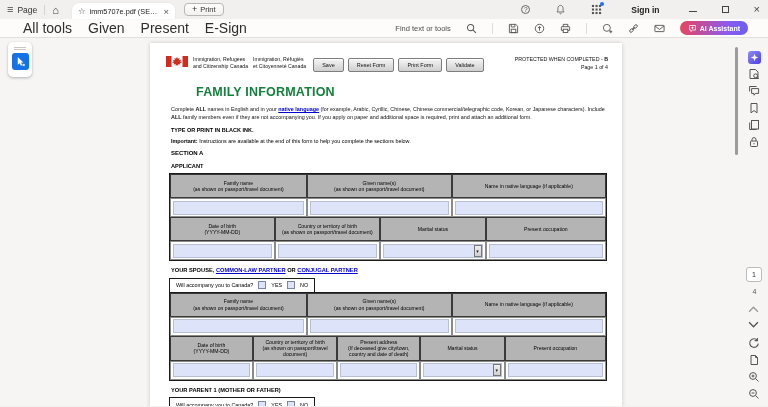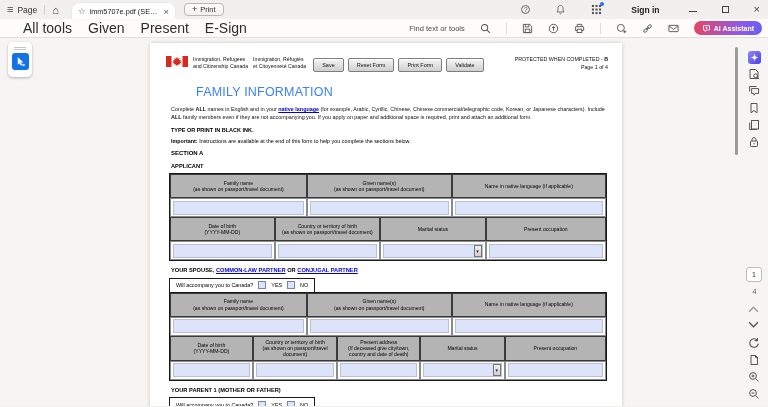--- a/index.html
+++ b/index.html
@@ -23,21 +23,21 @@
   .grid-wrap { position:relative; display:flex; }
   .grid-dot { position:absolute; right:-2px; top:-2px; width:4px; height:4px; border-radius:50%; background:#1a73ff; }
   .signin { font-size:8.5px; font-weight:bold; color:#222; margin:0 4px; }
   .win-min { width:8px; border-top:1.2px solid #444; margin-top:3px; }
   .win-rest { width:7px; height:7px; border:1.1px solid #444; }
   .win-close { font-size:11px; color:#444; line-height:1; }
 
   
   .toolbar { height:19px; background:#fdfcfb; border-bottom:1px solid #e2e0dd; display:flex; align-items:center; }
   .tools-left { display:flex; gap:16px; padding-left:23px; font-size:14px; color:#2e2e2e; }
-  .tools-right { margin-left:auto; display:flex; align-items:center; gap:15px; padding-right:6px; }
+  .tools-right { margin-left:auto; display:flex; align-items:center; gap:15px; padding-right:20px; }
   .find-lbl { font-size:7.5px; color:#4c4c4c; }
   .vdiv { width:1px; height:11px; background:#ddd; }
   .ai-pill { display:flex; align-items:center; gap:3px; height:14px; border-radius:8px; padding:0 8px; background:linear-gradient(95deg,#e8455f,#8a5bee 70%,#6a5ef0); color:#fff; font-size:7px; font-weight:bold; }
   .icon12 { width:12px; height:12px; display:block; }
   .icon11 { width:11px; height:11px; display:block; }
 
   
   .main { position:relative; height:368px; background:#f6f5f4; overflow:hidden; }
 
   .palette { position:absolute; left:8px; top:4px; width:24px; height:35px; background:#fff; border-radius:5px; box-shadow:0 1px 3px rgba(0,0,0,.28); display:flex; flex-direction:column; align-items:center; padding-top:3px; }
@@ -53,21 +53,21 @@
   .pagetotal { position:absolute; left:0; width:27px; text-align:center; font-size:7px; color:#555; }
 
   
   .page { position:absolute; left:150px; top:5px; width:472px; height:380px; background:#fff; box-shadow:0 0 4px rgba(0,0,0,.18); overflow:hidden; color:#000; }
   .doc-header { margin:13px 14px 0 16px; display:flex; align-items:flex-start; }
   .flag { width:22px; height:11px; flex:0 0 auto; }
   .dept { font-size:5.2px; line-height:1.25; margin-left:5px; color:#111; }
   .hdr-btns { display:flex; gap:4px; margin-left:7px; margin-top:2px; }
   .fbtn { font-size:5.5px; color:#111; background:linear-gradient(#f5f5f5,#cfcfcf); border:1px solid #7e7e7e; border-radius:2px; box-shadow:inset 0 1px 0 #fff; padding:3px 8px; white-space:nowrap; }
   .prot { margin-left:auto; text-align:right; font-size:5.3px; line-height:1.5; color:#111; }
-  .doc-title { margin:13px 0 0 46px; font-size:12.5px; font-weight:normal; letter-spacing:.2px; color:#3b82f6; }
+  .doc-title { margin:13px 0 0 46px; font-size:12.5px; font-weight:bold; letter-spacing:.2px; color:#15803d; }
   .intro { margin:7px 14px 0 21px; font-size:5.4px; line-height:1.4; color:#111; }
   .b { font-weight:bold; }
   .lnk { color:#0000cc; font-weight:bold; text-decoration:underline; cursor:pointer; }
   .type-print { margin:6px 0 0 21px; font-size:5.5px; font-weight:bold; }
   .important { margin:5px 0 0 21px; font-size:5.4px; }
   .section-a { margin:6px 0 0 21px; font-size:6px; font-weight:bold; }
   .sub-h { margin:7px 0 0 21px; font-size:5.7px; font-weight:bold; }
 
   .ftable { margin:4px 0 0 19px; width:438px; border:1.5px solid #1a1a1a; }
   .trow { display:grid; }

